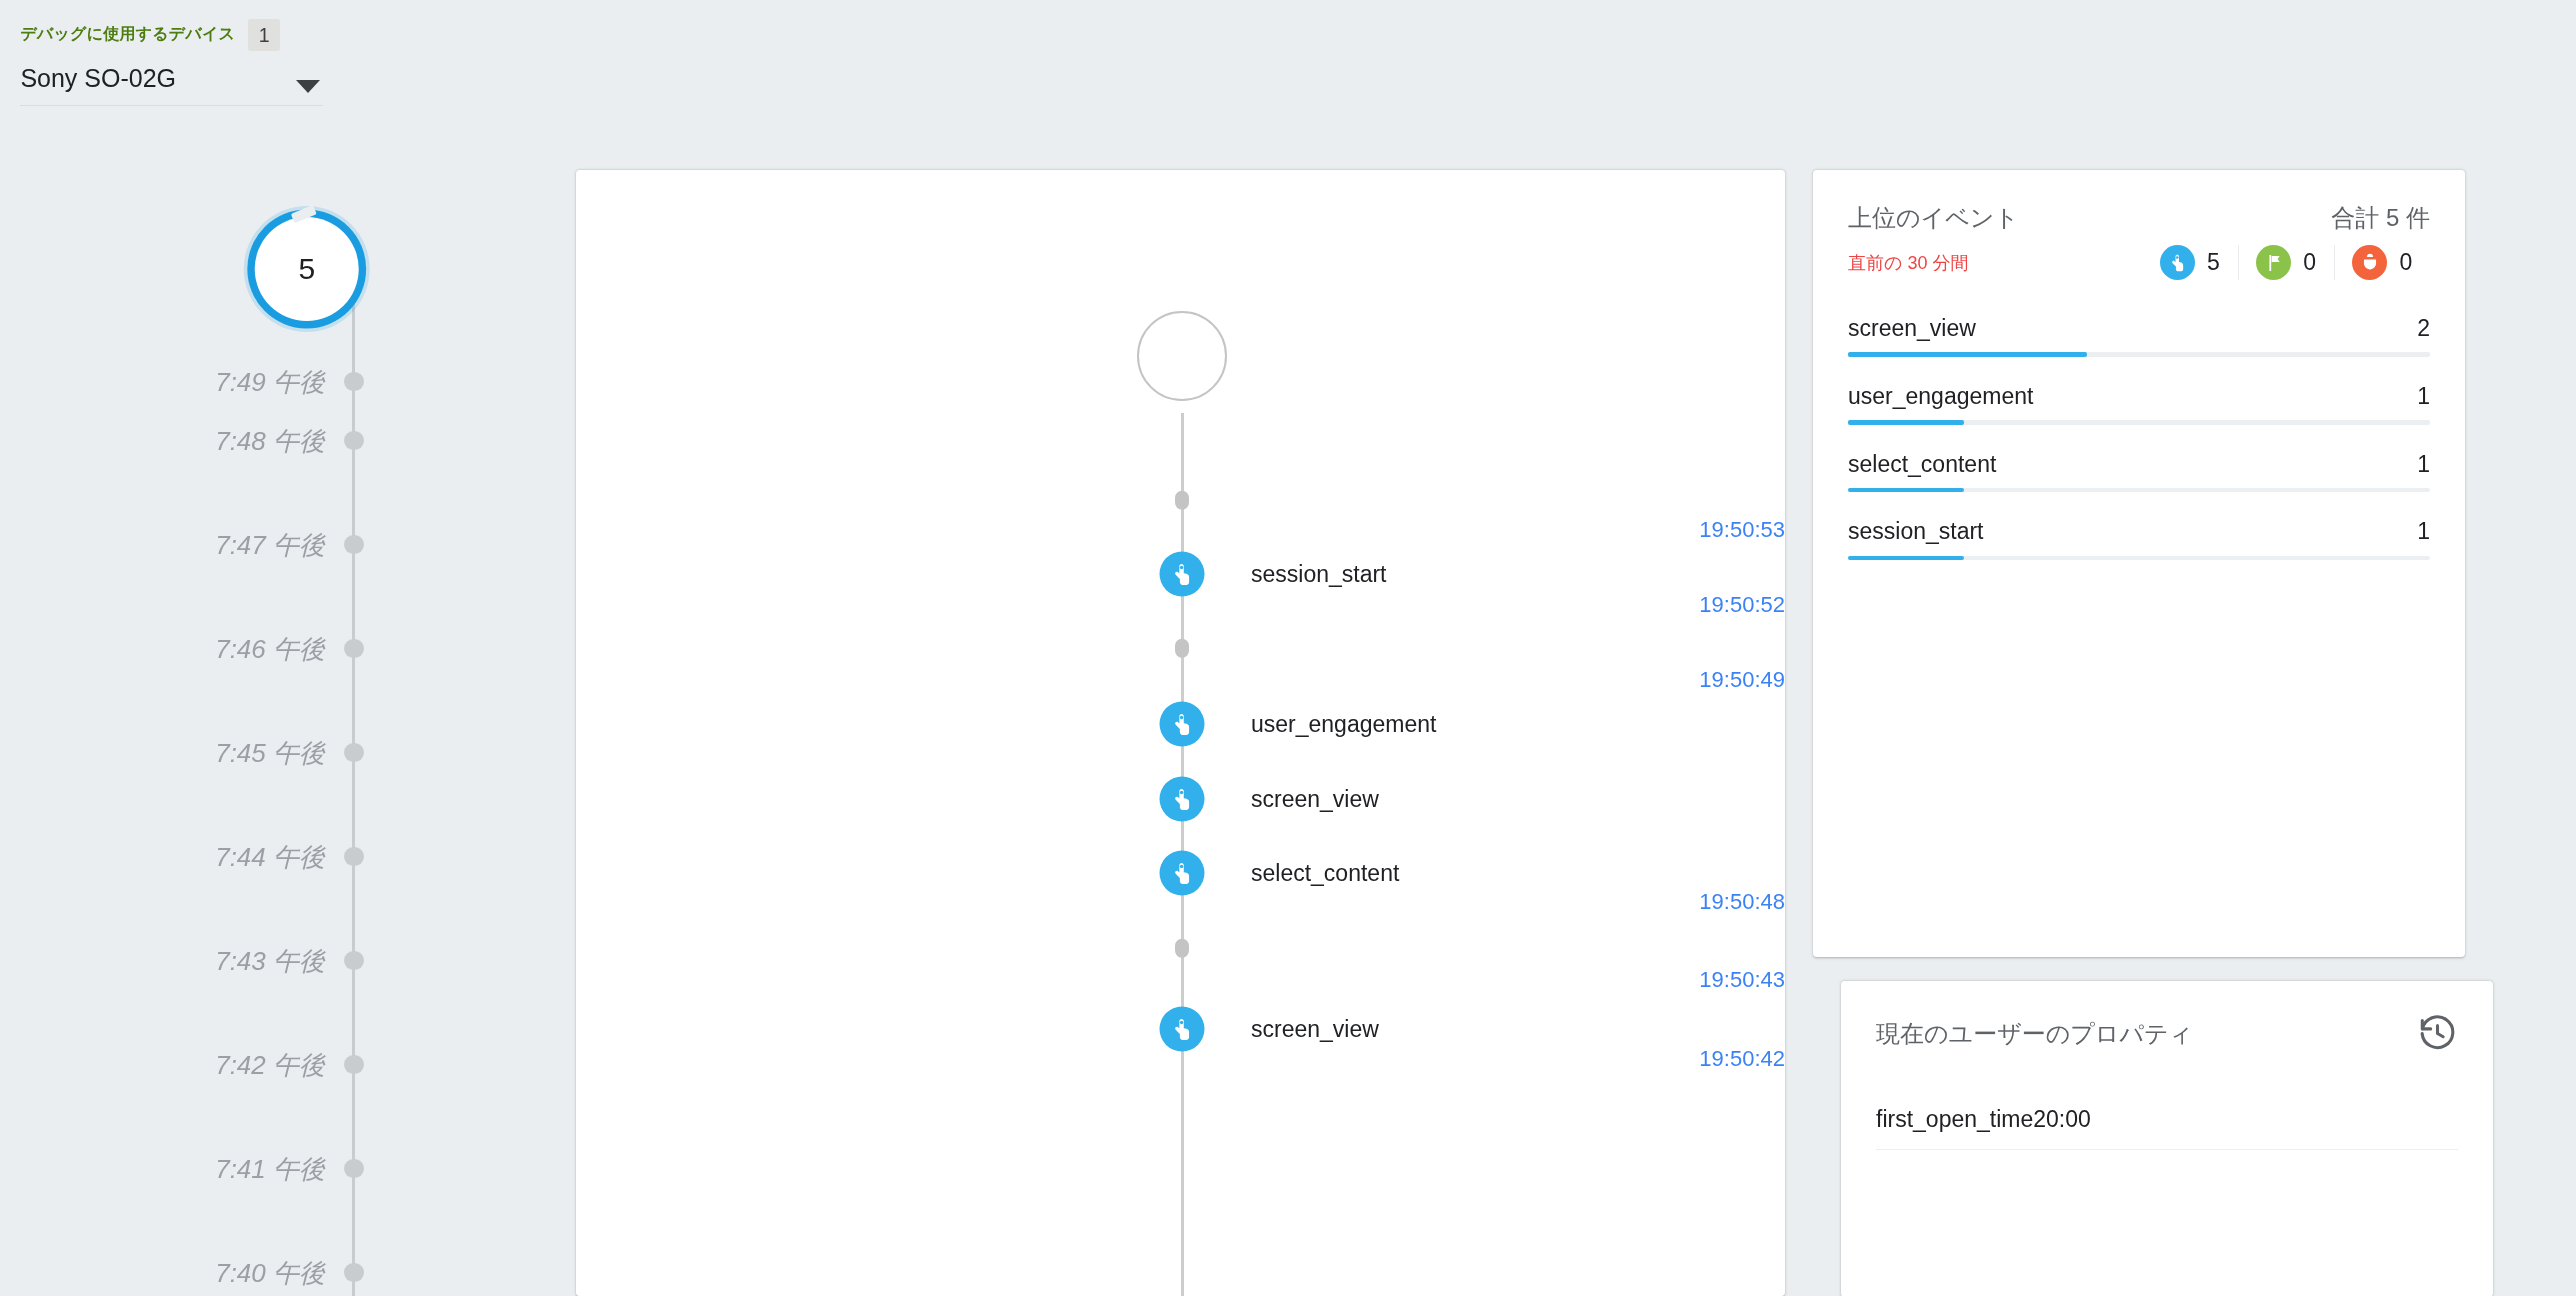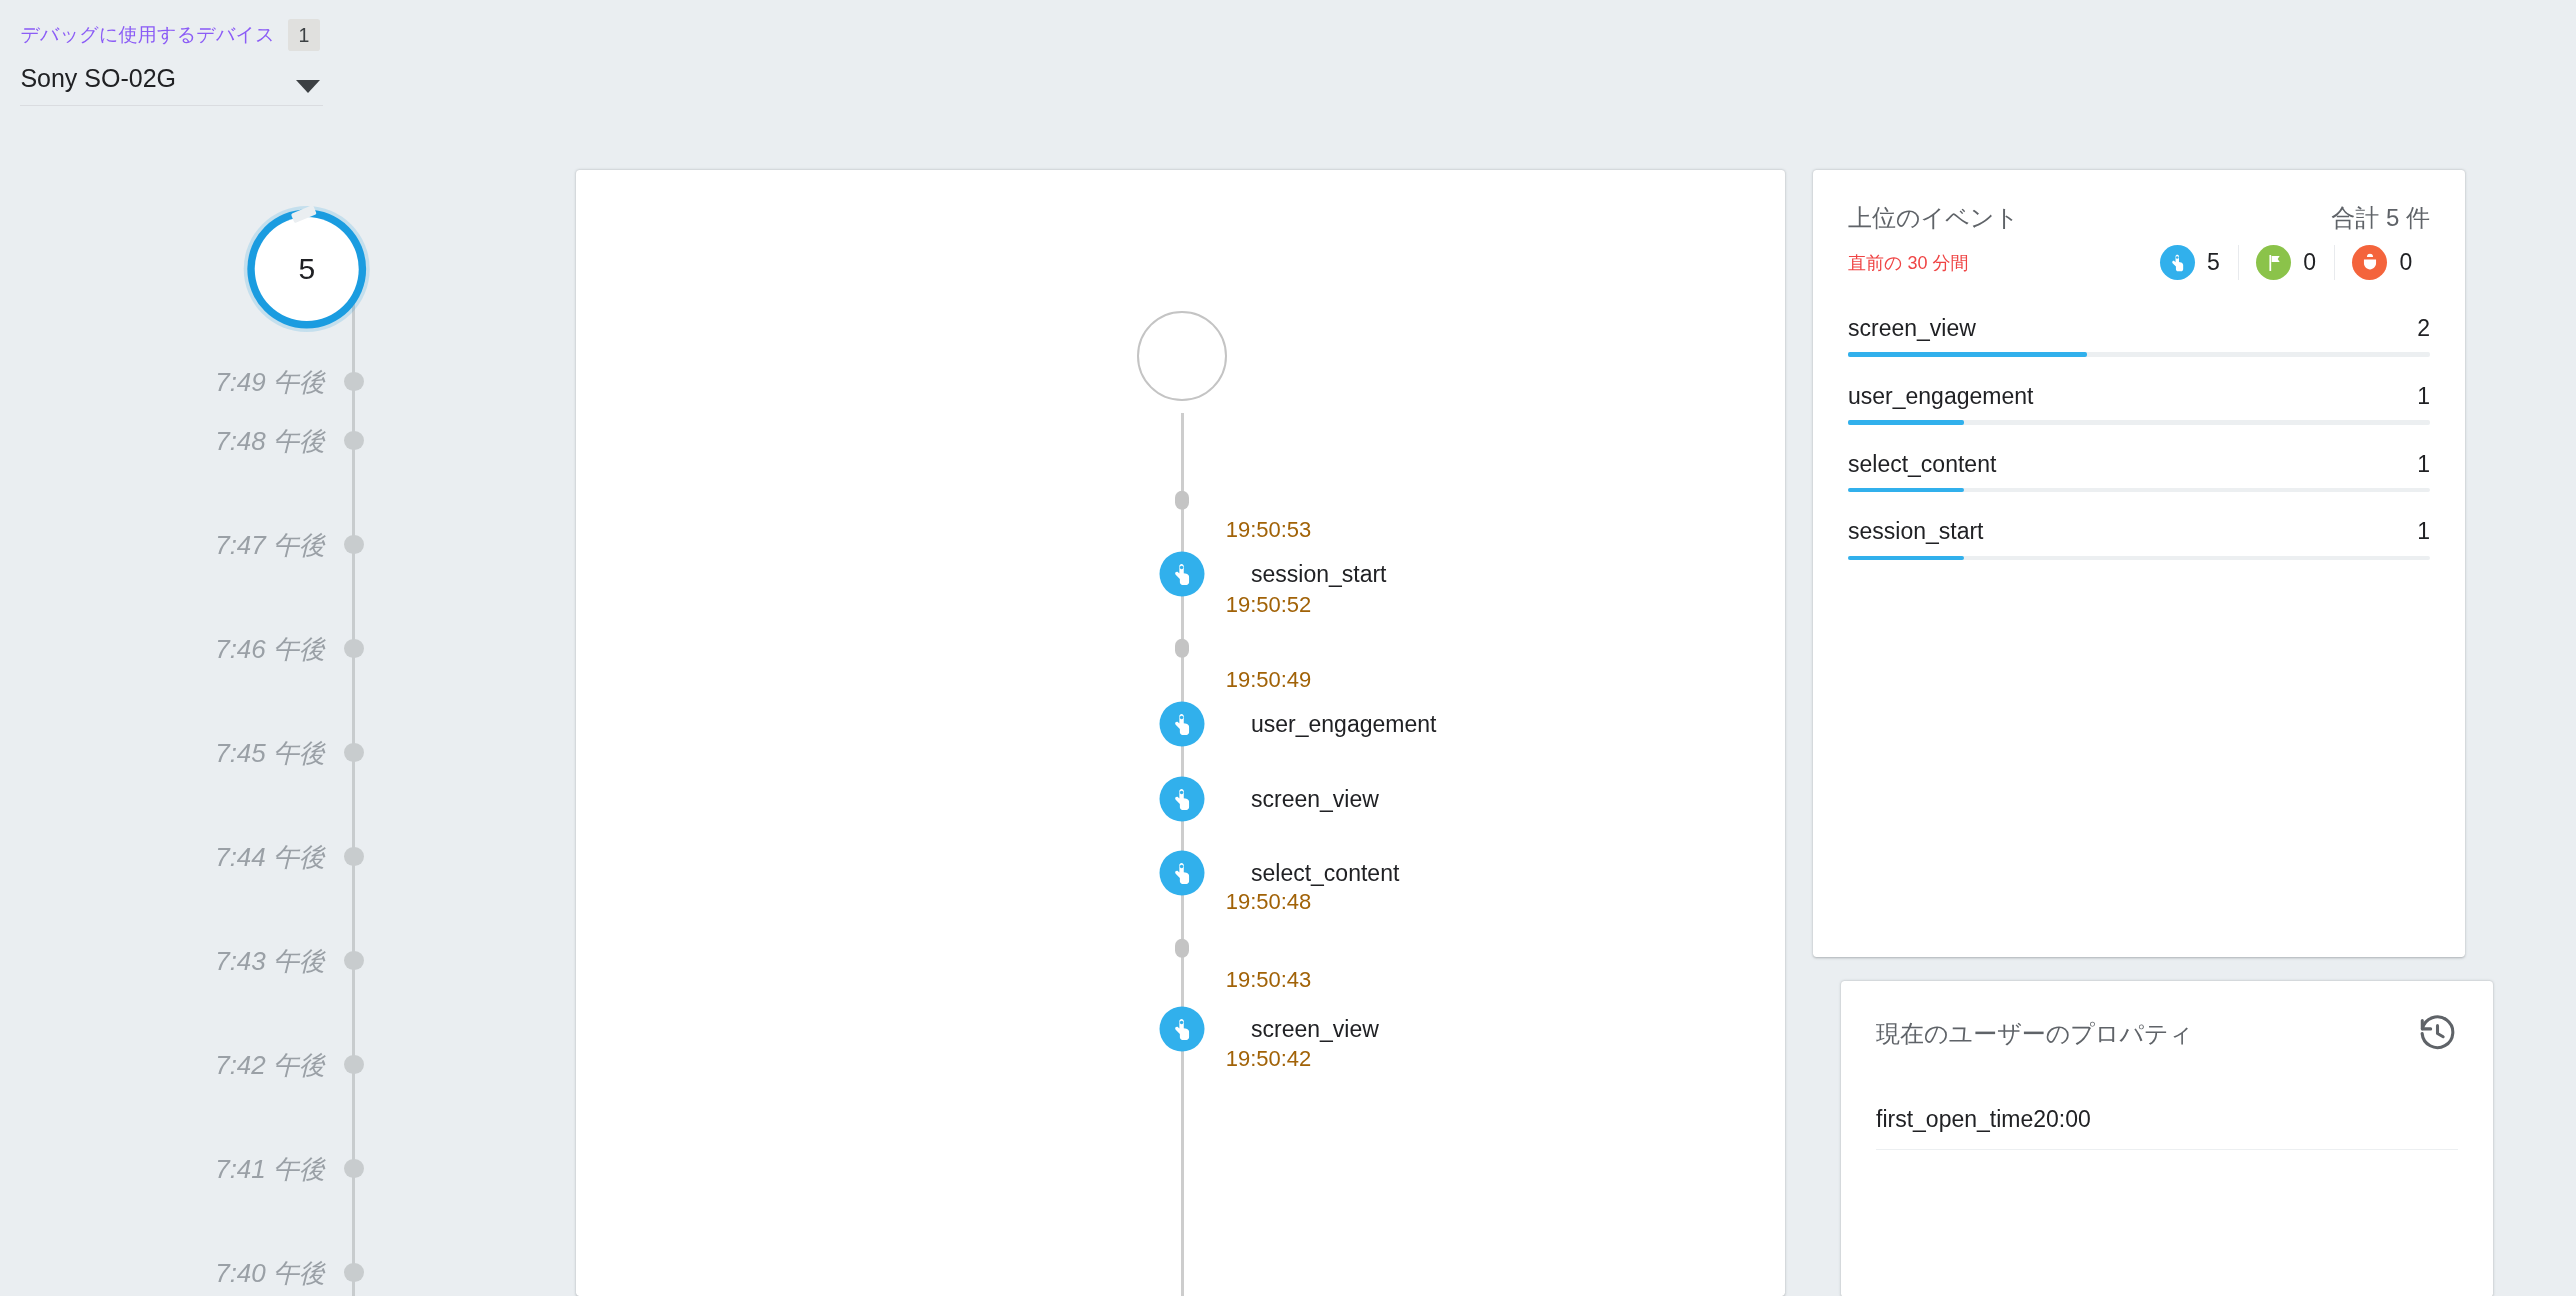--- a/index.html
+++ b/index.html
@@ -17,21 +17,21 @@
   #device-selector{
     position:absolute;left:0;top:0;width:344px;
     padding:18.6px 20.4px 0 20.4px;
     box-sizing:border-box;
   }
   .dev-label-row{
     display:flex;align-items:center;gap:13px;
     height:32px;
   }
   .dev-label{
-    font-size:19px;color:#8b5cf6;letter-spacing:0.2px;white-space:nowrap;
+    font-size:16px;color:#4d7c0f;letter-spacing:0.2px;white-space:nowrap;font-weight:bold;
   }
   .dev-badge{
     background:#e0e0de;color:#3c4043;font-size:19.5px;
     min-width:32px;height:32px;line-height:32px;text-align:center;
     border-radius:2.8px;padding:0 9.3px;box-sizing:border-box;
   }
   .dev-select{
     margin-top:13px;
     display:flex;align-items:flex-end;justify-content:space-between;
     border-bottom:1.9px solid #dadce0;
@@ -95,22 +95,22 @@
   .session-bubble{
     position:absolute;left:606px;top:186px;width:90px;height:90px;
     border:2.8px solid #c4c4c4;border-radius:50%;background:#fff;
     transform:translate(-50%,-50%);box-sizing:border-box;
   }
   .gap-dot{
     position:absolute;left:606px;width:14px;height:18.6px;border-radius:7.4px;
     background:#c4c4c4;transform:translate(-50%,-50%);
   }
   .stamp{
-    position:absolute;right:16px;width:1001px;text-align:center;
-    font-size:22px;color:#a16207;transform:translateY(-50%);
+    position:absolute;right:0;width:1001px;text-align:right;
+    font-size:22px;color:#3b82f6;transform:translateY(-50%);
   }
   .ev-row{position:absolute;left:0;width:100%;height:0;}
   .ev-icon{
     position:absolute;left:606px;top:0;width:45px;height:45px;border-radius:50%;
     background:#31b0ec;transform:translate(-50%,-50%);
     display:flex;align-items:center;justify-content:center;
   }
   .ev-icon svg{width:28px;height:28px;display:block;}
   .ev-name{
     position:absolute;left:675px;top:0;font-size:23px;color:#202124;

